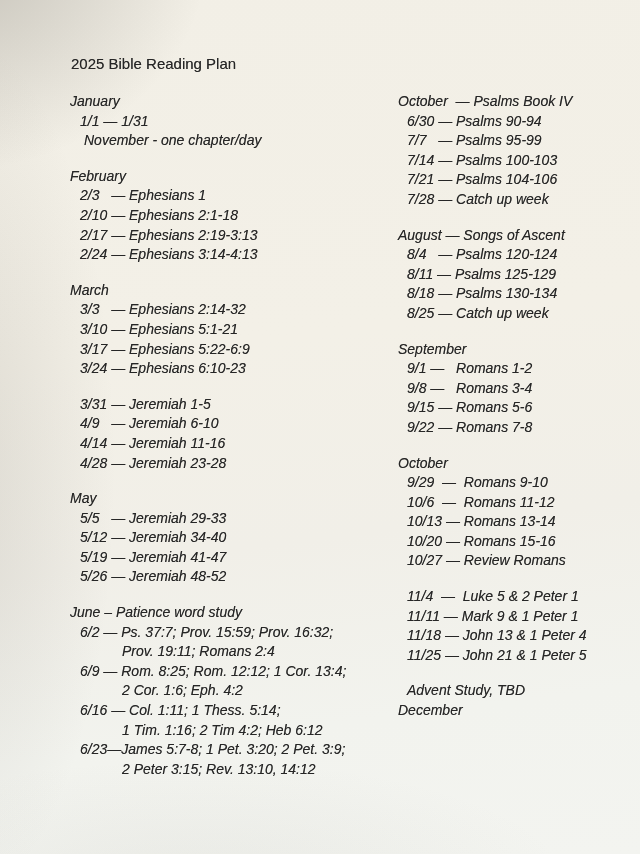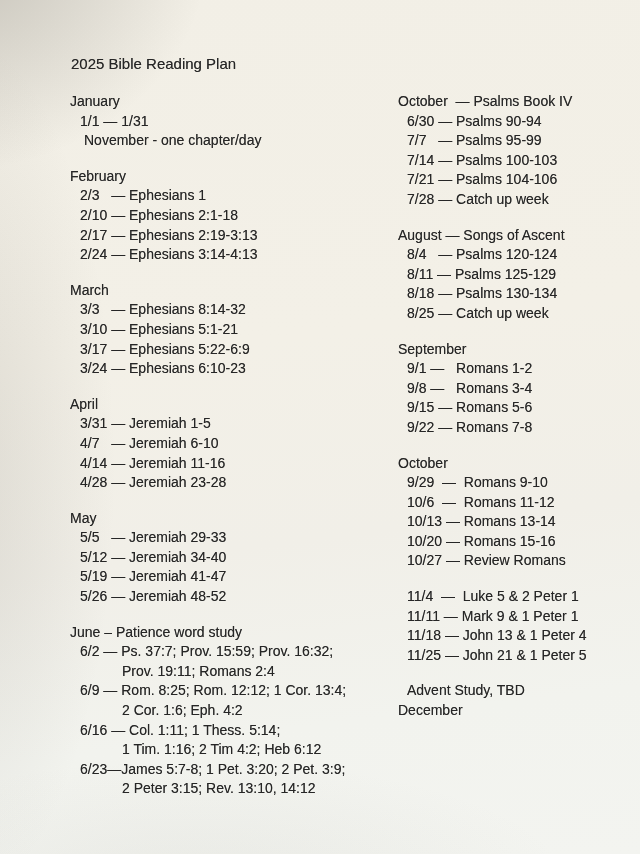--- a/index.html
+++ b/index.html
@@ -33,21 +33,21 @@
     left: 71px;
     top: 40px;
     font-size: 15px;
   }
   .plan-column {
     position: absolute;
     top: 78px;
   }
   #plan-column-left  { left: 70px;  width: 330px; }
   #plan-column-right { left: 398px; width: 242px; }
-  .plan-section { margin-bottom: 16px; }
+  .plan-section { margin-bottom: 16px; font-style: italic; }
   .l-header { margin-left: 0; }
   .l-entry  { margin-left: 10px; }
   .l-plain  { margin-left: 14px; }
   .l-cont   { margin-left: 52px; }
   #plan-column-right .l-entry { margin-left: 9px; }
   #plan-column-right .l-plain { margin-left: 9px; }
 </style>
 </head>
 <body>
 
@@ -62,29 +62,28 @@
       </div>
       <div class="plan-section">
         <div class="doc-text l-header">February</div>
         <div class="doc-text l-entry">2/3   — Ephesians 1</div>
         <div class="doc-text l-entry">2/10 — Ephesians 2:1-18</div>
         <div class="doc-text l-entry">2/17 — Ephesians 2:19-3:13</div>
         <div class="doc-text l-entry">2/24 — Ephesians 3:14-4:13</div>
       </div>
       <div class="plan-section">
         <div class="doc-text l-header">March</div>
-        <div class="doc-text l-entry">3/3   — Ephesians 8:14-32</div>
+        <div class="doc-text l-entry">3/3   — Ephesians 2:14-32</div>
         <div class="doc-text l-entry">3/10 — Ephesians 5:1-21</div>
         <div class="doc-text l-entry">3/17 — Ephesians 5:22-6:9</div>
         <div class="doc-text l-entry">3/24 — Ephesians 6:10-23</div>
       </div>
       <div class="plan-section">
-        <div class="doc-text l-header">April</div>
         <div class="doc-text l-entry">3/31 — Jeremiah 1-5</div>
-        <div class="doc-text l-entry">4/7   — Jeremiah 6-10</div>
+        <div class="doc-text l-entry">4/9   — Jeremiah 6-10</div>
         <div class="doc-text l-entry">4/14 — Jeremiah 11-16</div>
         <div class="doc-text l-entry">4/28 — Jeremiah 23-28</div>
       </div>
       <div class="plan-section">
         <div class="doc-text l-header">May</div>
         <div class="doc-text l-entry">5/5   — Jeremiah 29-33</div>
         <div class="doc-text l-entry">5/12 — Jeremiah 34-40</div>
         <div class="doc-text l-entry">5/19 — Jeremiah 41-47</div>
         <div class="doc-text l-entry">5/26 — Jeremiah 48-52</div>
       </div>

